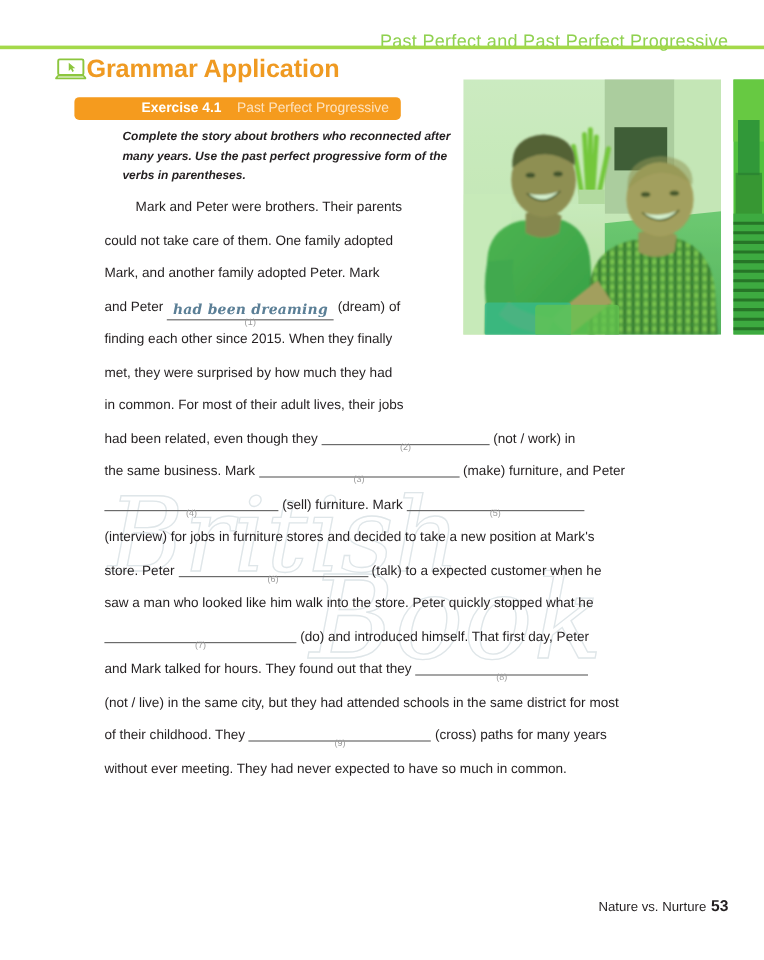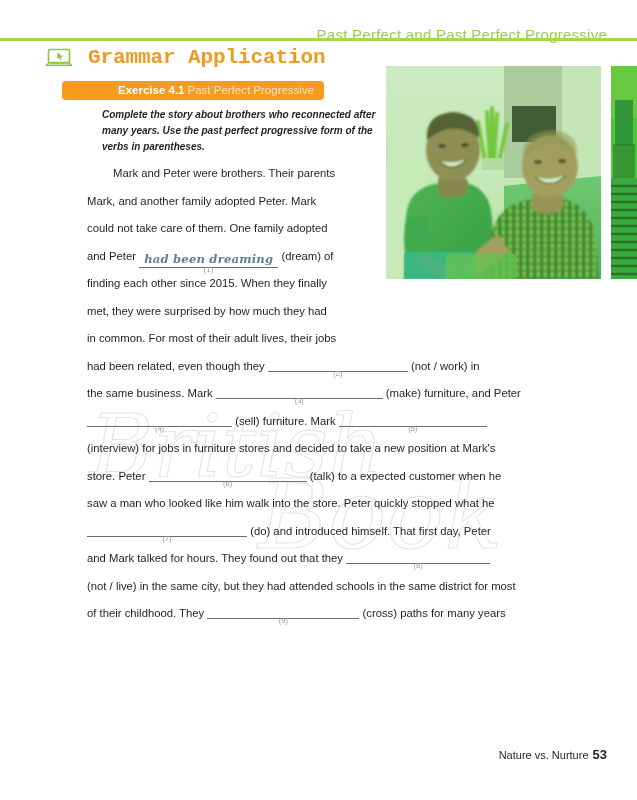--- a/index.html
+++ b/index.html
@@ -35,22 +35,21 @@
     background: #a4d94a;
   }
 
   
   .section-title-row {
     position: absolute;
     top: 46px;
     left: 46px;
     display: flex;
     align-items: center;
-    gap: 16px;
-    font-family: Liberation Mono, monospace;
+    gap: 0;
   }
   .laptop-icon { width: 26px; height: 20px; display:block; }
   .section-title {
     font-size: 21px;
     font-weight: bold;
     color: #ef9a22;
     letter-spacing: -.1px;
     white-space: nowrap;
   }
 
@@ -60,21 +59,21 @@
     top: 81px;
     left: 62px;
     background: #f59b1e;
     border-radius: 4px;
     padding: 3px 10px 4px 10px;
     font-size: 11.5px;
     color: #ffffff;
     white-space: nowrap;
   }
   .exercise-badge .ex-num { font-weight: bold; padding-left: 46px; }
-  .exercise-badge .ex-sub { color: #fde3c0; margin-left: 3px; }
+  .exercise-badge .ex-sub { color: #fde3c0; margin-left: 13px; }
 
   
   .directions {
     position: absolute;
     top: 107px;
     left: 102px;
     width: 292px;
     font-size: 10px;
     font-weight: bold;
     line-height: 16.2px;
@@ -304,33 +303,34 @@
 
 <div class="watermark">
   <svg viewBox="0 0 480 170" aria-hidden="true">
     <text x="10" y="78" font-family="DejaVu Serif, serif" font-style="italic" font-size="86" fill="none" stroke="#dfe6e9" stroke-width="1.1">British</text>
     <text x="178" y="150" font-family="DejaVu Serif, serif" font-style="italic" font-size="96" fill="none" stroke="#dfe6e9" stroke-width="1.1">Book</text>
   </svg>
 </div>
 
 <div class="story">
     <div class="line"><span class="indent"></span><span>Mark and Peter were brothers. Their parents</span></div>
+    <div class="line"><span>could not take care of them. One family adopted</span></div>
     <div class="line"><span>Mark, and another family adopted Peter. Mark</span></div>
-    <div class="line"><span>could not take care of them. One family adopted</span></div>
     <div class="line"><span>and Peter </span><span class="answer"><span>had been dreaming</span><span class="bnum">(1)</span></span><span> (dream) of</span></div>
     <div class="line"><span>finding each other since 2015. When they finally</span></div>
     <div class="line"><span>met, they were surprised by how much they had</span></div>
     <div class="line"><span>in common. For most of their adult lives, their jobs</span></div>
     <div class="line"><span>had been related, even though they </span><span class="blank" style="width: 140px;"><span class="bnum">(2)</span></span><span> (not / work) in</span></div>
     <div class="line"><span>the same business. Mark </span><span class="blank" style="width: 167px;"><span class="bnum">(3)</span></span><span> (make) furniture, and Peter</span></div>
     <div class="line"><span class="blank" style="width: 145px;"><span class="bnum">(4)</span></span><span> (sell) furniture. Mark </span><span class="blank" style="width: 148px;"><span class="bnum">(5)</span></span></div>
     <div class="line"><span>(interview) for jobs in furniture stores and decided to take a new position at Mark's</span></div>
     <div class="line"><span>store. Peter </span><span class="blank" style="width: 158px;"><span class="bnum">(6)</span></span><span> (talk) to a expected customer when he</span></div>
     <div class="line"><span>saw a man who looked like him walk into the store. Peter quickly stopped what he</span></div>
     <div class="line"><span class="blank" style="width: 160px;"><span class="bnum">(7)</span></span><span> (do) and introduced himself. That first day, Peter</span></div>
     <div class="line"><span>and Mark talked for hours. They found out that they </span><span class="blank" style="width: 144px;"><span class="bnum">(8)</span></span></div>
     <div class="line"><span>(not / live) in the same city, but they had attended schools in the same district for most</span></div>
     <div class="line"><span>of their childhood. They </span><span class="blank" style="width: 152px;"><span class="bnum">(9)</span></span><span> (cross) paths for many years</span></div>
+    <div class="line"><span>without ever meeting. They had never expected to have so much in common.</span></div>
   </div>
 
 <div class="footer">
   <span>Nature vs. Nurture</span><span class="pg">53</span>
 </div>
 
 </body></html>

